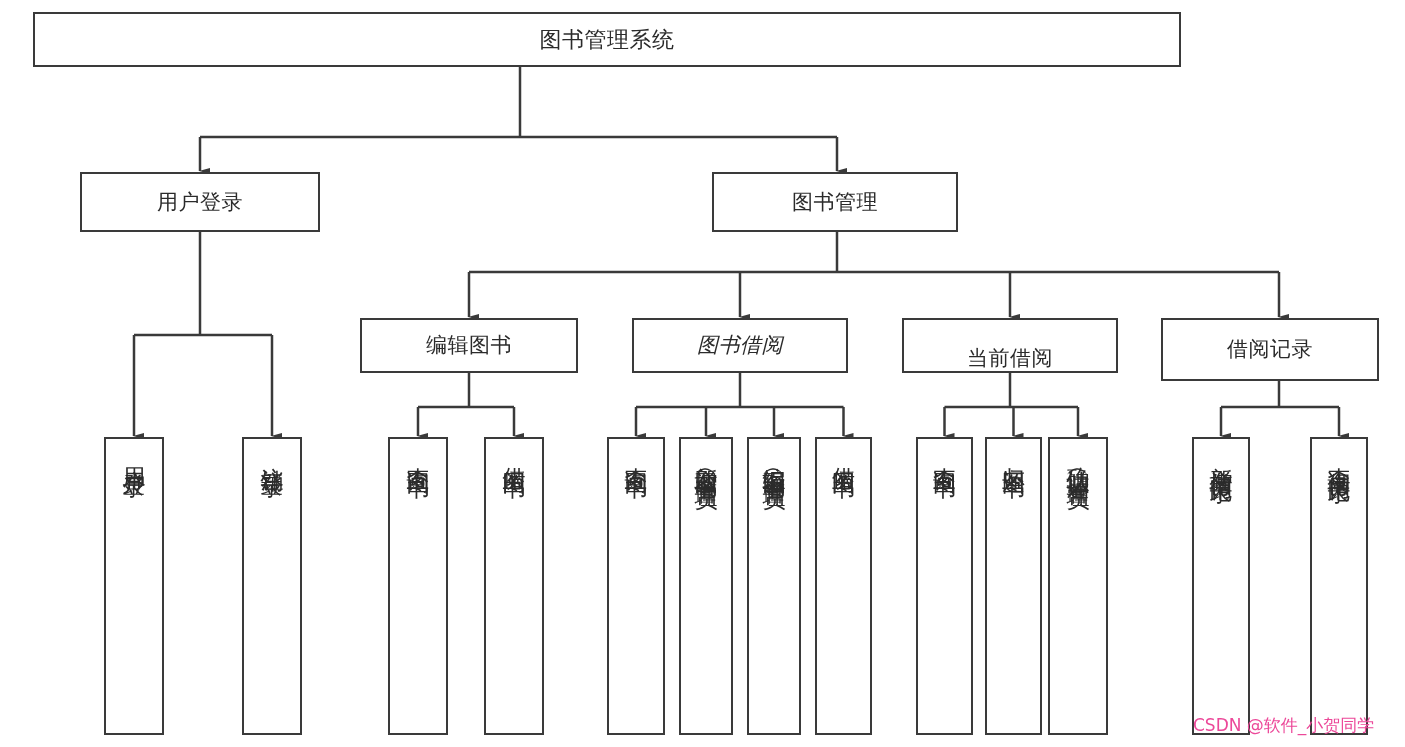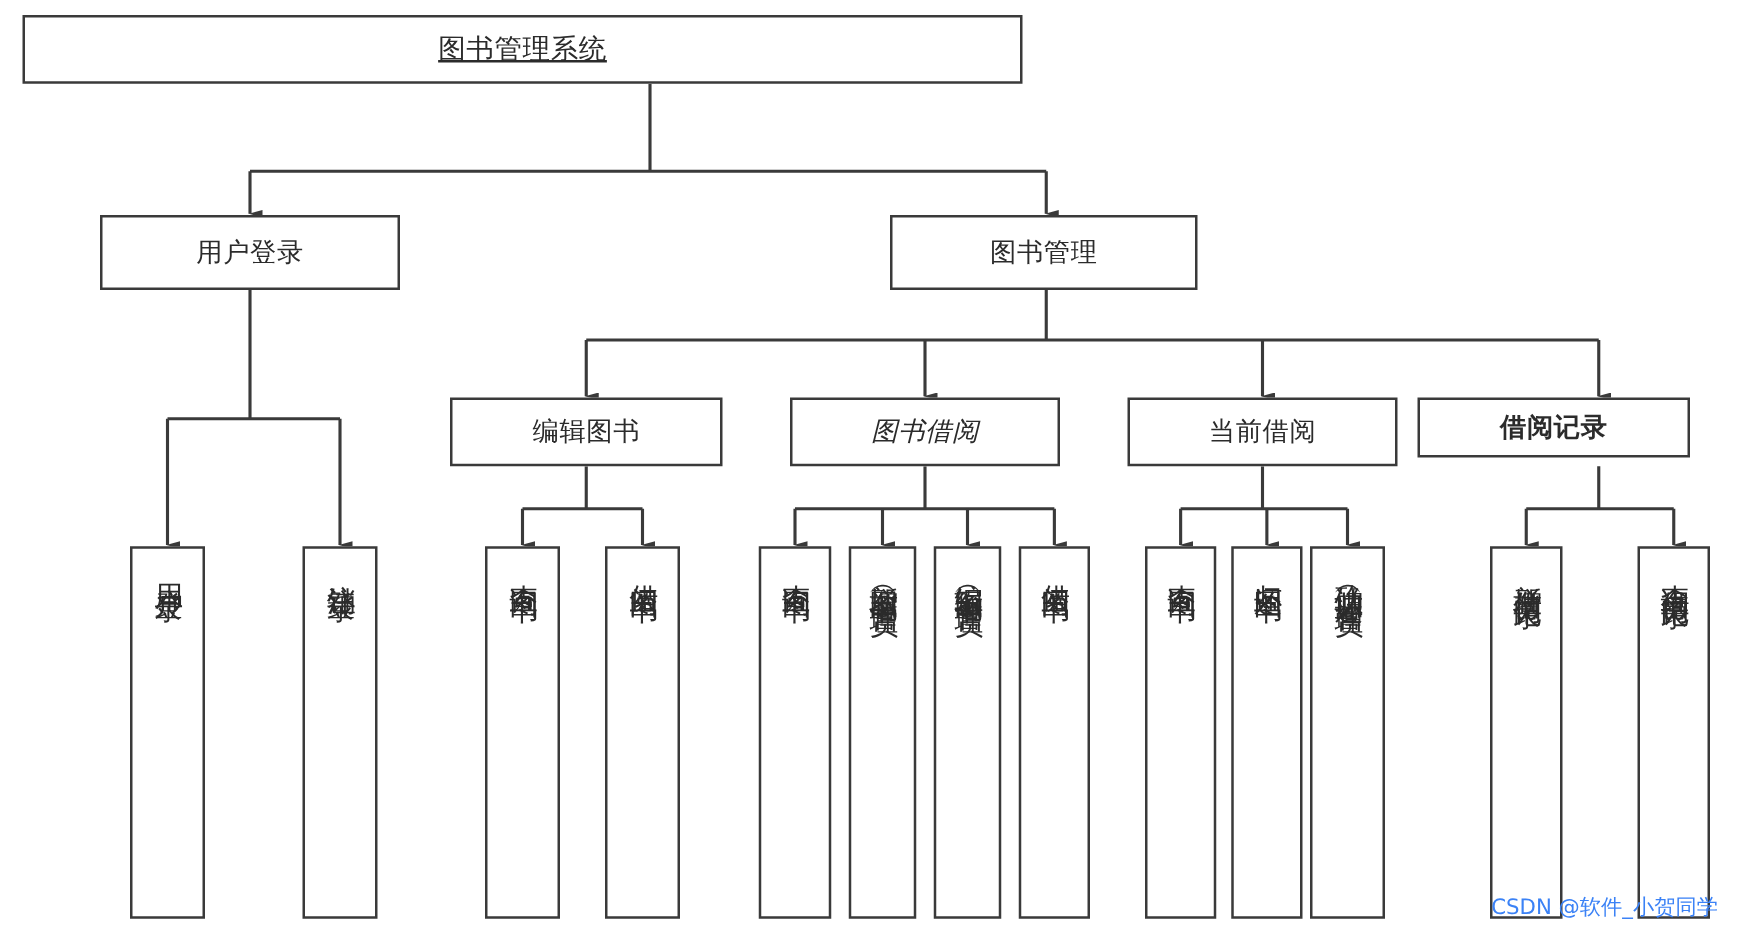--- a/index.html
+++ b/index.html
@@ -56,21 +56,21 @@
     letter-spacing: 3px;
     line-height: 1;
     white-space: nowrap;
   }
   .node.root .node-label { font-size: 22px; }
   .watermark {
     position: absolute;
     left: 1193px;
     top: 714px;
     font-size: 17px;
-    color: #3b82f6;
+    color: #ec4899;
     white-space: nowrap;
     z-index: 3;
     font-family: "DejaVu Sans", "Liberation Sans", sans-serif;
   }
 </style>
 </head>
 <body>
 
 <div id="canvas">
 
@@ -111,39 +111,39 @@
         <path d="M1013.5,407 L1013.5,436" marker-end="url(#arrow)"></path>
         <path d="M1078,407 L1078,436" marker-end="url(#arrow)"></path>
         <path d="M1279,373 L1279,407"></path>
         <path d="M1221,407 L1339,407"></path>
         <path d="M1221,407 L1221,436" marker-end="url(#arrow)"></path>
         <path d="M1339,407 L1339,436" marker-end="url(#arrow)"></path>
       </g>
   </svg>
 
   <div id="nodes-layer">
-      <div class="node horizontal root" style="left: 18px; top: 12px; width: 800px; height: 55px; text-decoration: underline;">
+      <div class="node horizontal root" style="left: 33px; top: 12px; width: 1148px; height: 55px;">
         <span class="node-label">图书管理系统</span>
       </div>
       <div class="node horizontal" style="left: 80px; top: 172px; width: 240px; height: 60px;">
         <span class="node-label">用户登录</span>
       </div>
       <div class="node horizontal" style="left: 712px; top: 172px; width: 246px; height: 60px;">
         <span class="node-label">图书管理</span>
       </div>
       <div class="node horizontal" style="left: 360px; top: 318px; width: 218px; height: 55px;">
         <span class="node-label">编辑图书</span>
       </div>
       <div class="node horizontal" style="left: 632px; top: 318px; width: 216px; height: 55px; font-style: italic;">
         <span class="node-label">图书借阅</span>
       </div>
-      <div class="node horizontal" style="left: 902px; top: 318px; width: 216px; height: 55px;">
+      <div class="node horizontal" style="left: 902px; top: 318px; width: 216px; height: 55px; align-items: flex-end;">
         <span class="node-label">当前借阅</span>
       </div>
-      <div class="node horizontal" style="left: 1134px; top: 318px; width: 218px; height: 48px; font-weight: bold;">
+      <div class="node horizontal" style="left: 1161px; top: 318px; width: 218px; height: 63px;">
         <span class="node-label">借阅记录</span>
       </div>
       <div class="node vertical" style="left: 104px; top: 437px; width: 60px; height: 298px;">
         <span class="node-label">用户登录</span>
       </div>
       <div class="node vertical" style="left: 242px; top: 437px; width: 60px; height: 298px;">
         <span class="node-label">注销登录</span>
       </div>
       <div class="node vertical" style="left: 388px; top: 437px; width: 60px; height: 298px;">
         <span class="node-label">查询图书</span>

